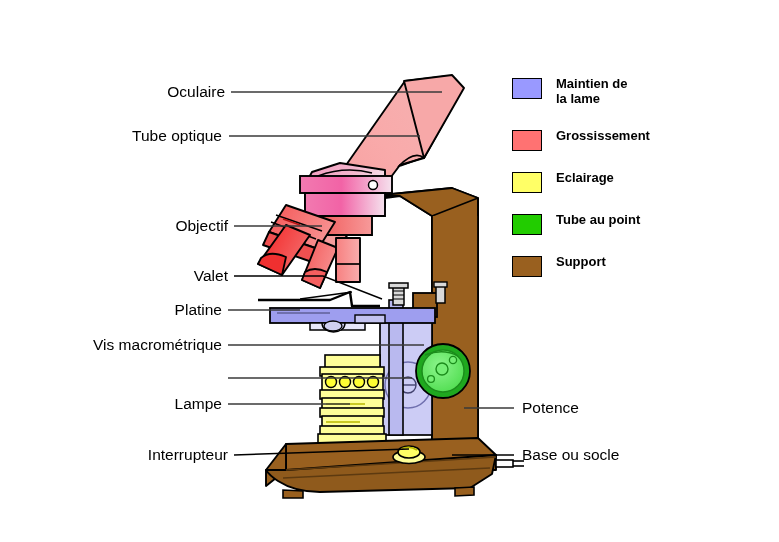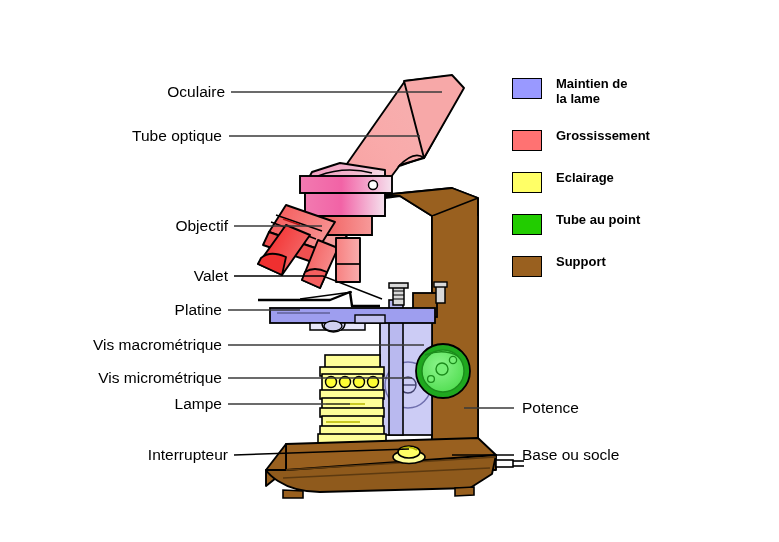--- a/index.html
+++ b/index.html
@@ -252,21 +252,20 @@
   <div class="lbl" style="right:557px; top:128px;">Tube optique</div>
 
   <div class="lbl" style="right:551px; top:218px;margin-left:7px;">Objectif</div>
 
   <div class="lbl" style="right:551px; top:268px;margin-left:32px;">Valet</div>
 
   <div class="lbl" style="right:557px; top:302px;">Platine</div>
 
   <div class="lbl" style="right:557px; top:337px;">Vis macrométrique</div>
 
-  <div class="lbl" style="right:557px; top:370px;">Vis micrométrique</div>
 
   <div class="lbl" style="right:557px; top:396px;">Lampe</div>
 
   <div class="lbl" style="right:551px; top:447px;">Interrupteur</div>
 
   <div class="lbl" style="left:522px; top:400px; text-align:left;">Potence</div>
 
   <div class="lbl" style="left:522px; top:447px; text-align:left;">Base ou socle</div>
 
   <div class="legend">

